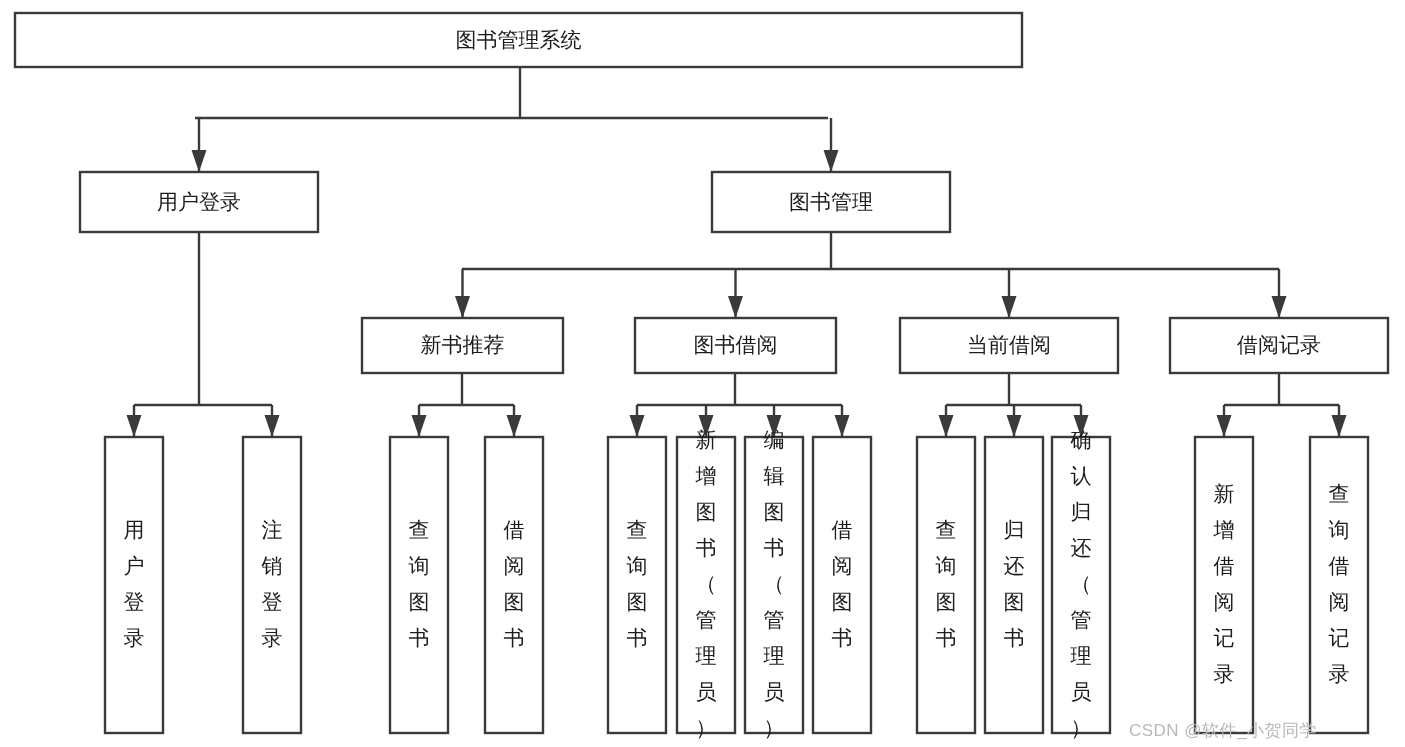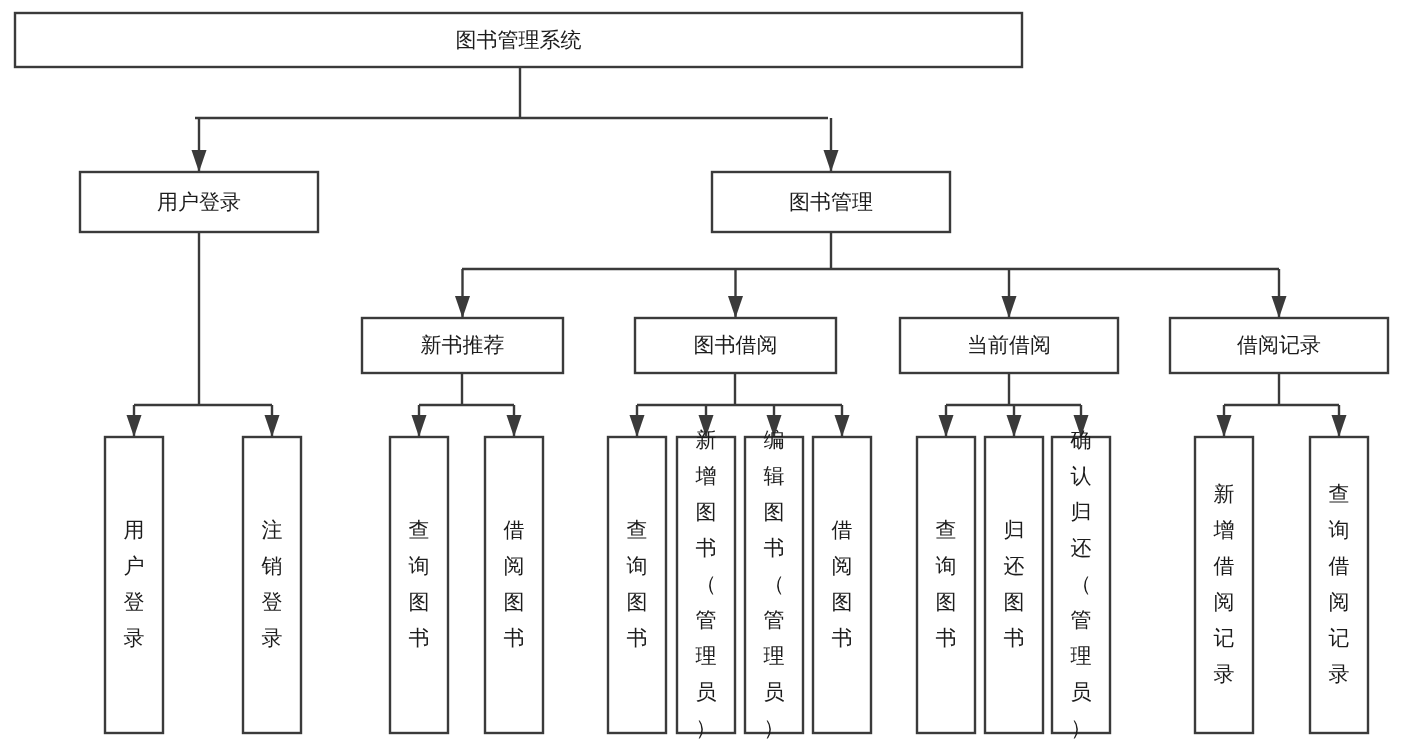--- a/index.html
+++ b/index.html
@@ -204,13 +204,14 @@
         <g>
           <rect x="1195" y="437" width="58" height="296" class="node-box"></rect>
           <text x="1224" y="501" class="node-label-vertical"><tspan x="1224" y="501">新</tspan><tspan x="1224" y="537">增</tspan><tspan x="1224" y="573">借</tspan><tspan x="1224" y="609">阅</tspan><tspan x="1224" y="645">记</tspan><tspan x="1224" y="681">录</tspan></text>
         </g>
         <g>
           <rect x="1310" y="437" width="58" height="296" class="node-box"></rect>
           <text x="1339" y="501" class="node-label-vertical"><tspan x="1339" y="501">查</tspan><tspan x="1339" y="537">询</tspan><tspan x="1339" y="573">借</tspan><tspan x="1339" y="609">阅</tspan><tspan x="1339" y="645">记</tspan><tspan x="1339" y="681">录</tspan></text>
         </g>
       </g>
   </svg>
+  <div class="watermark-text">CSDN @软件_小贺同学</div>
 </div>
 
 </body></html>

